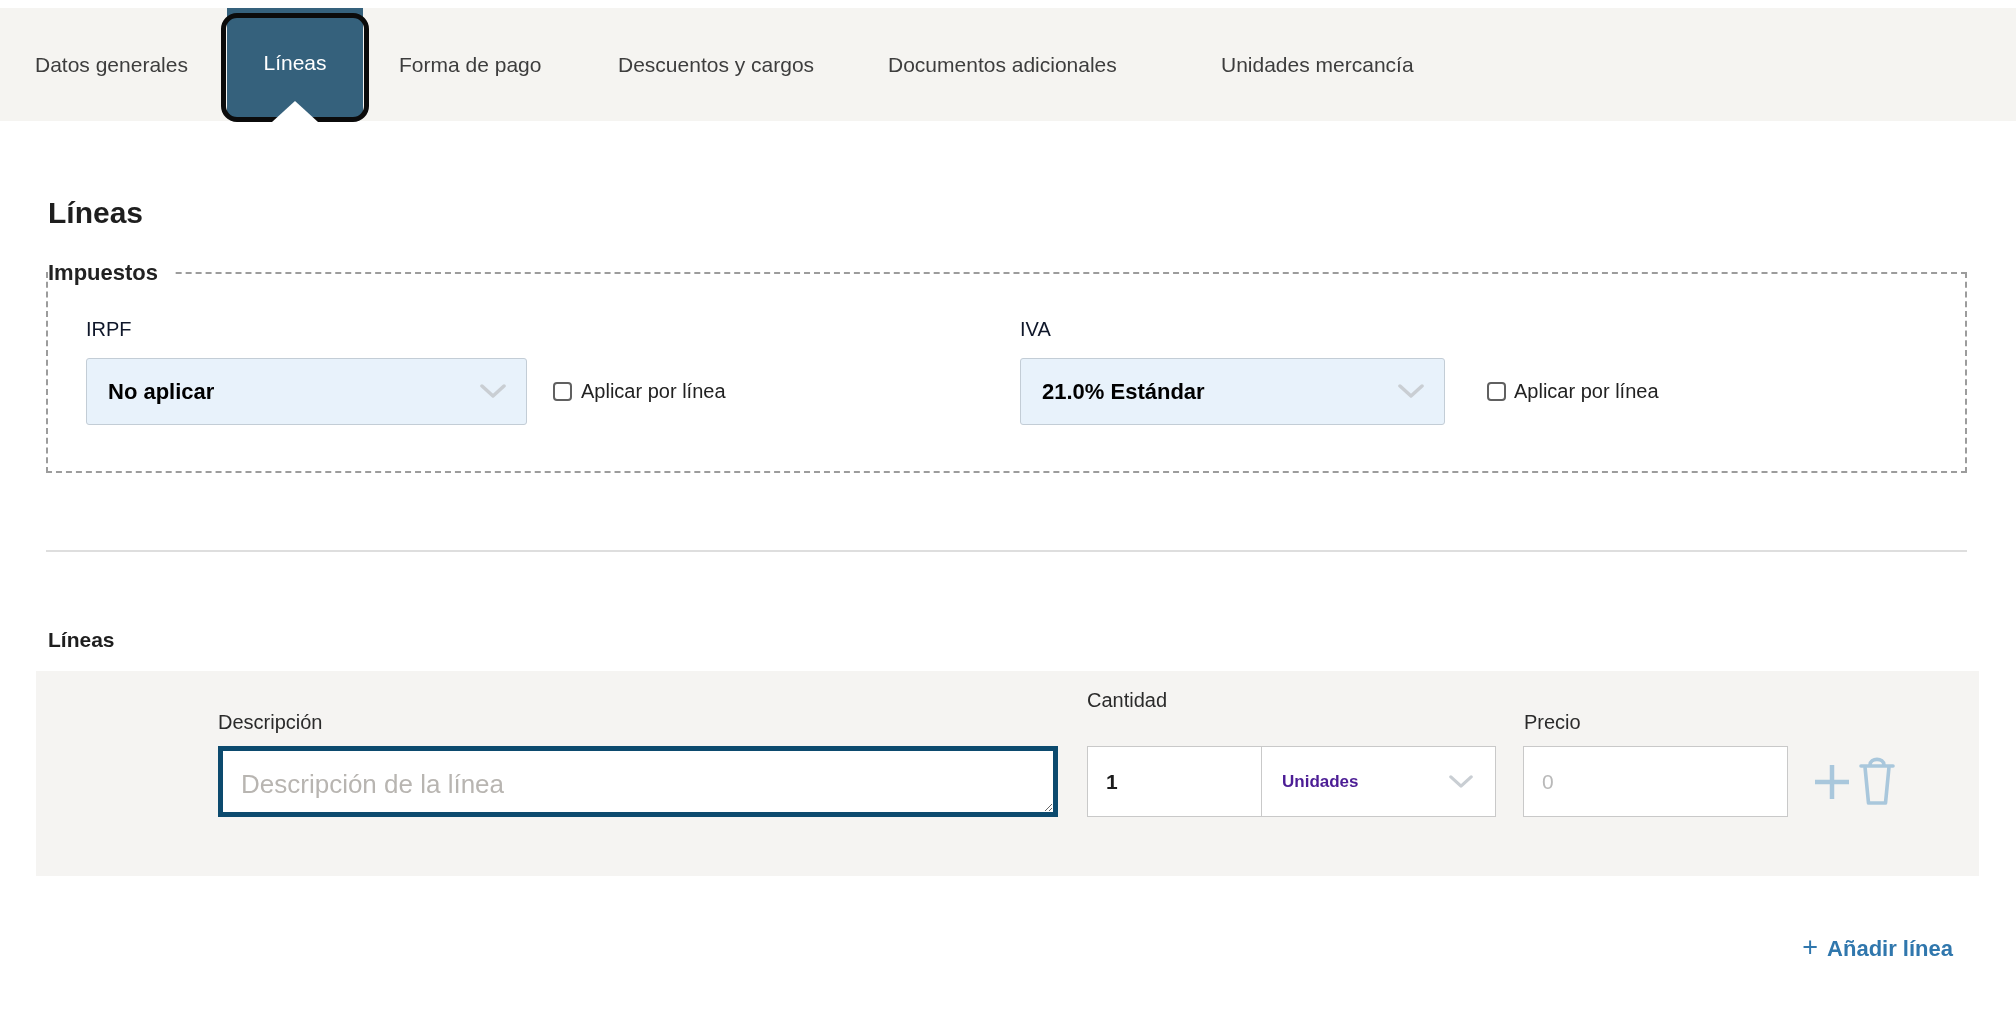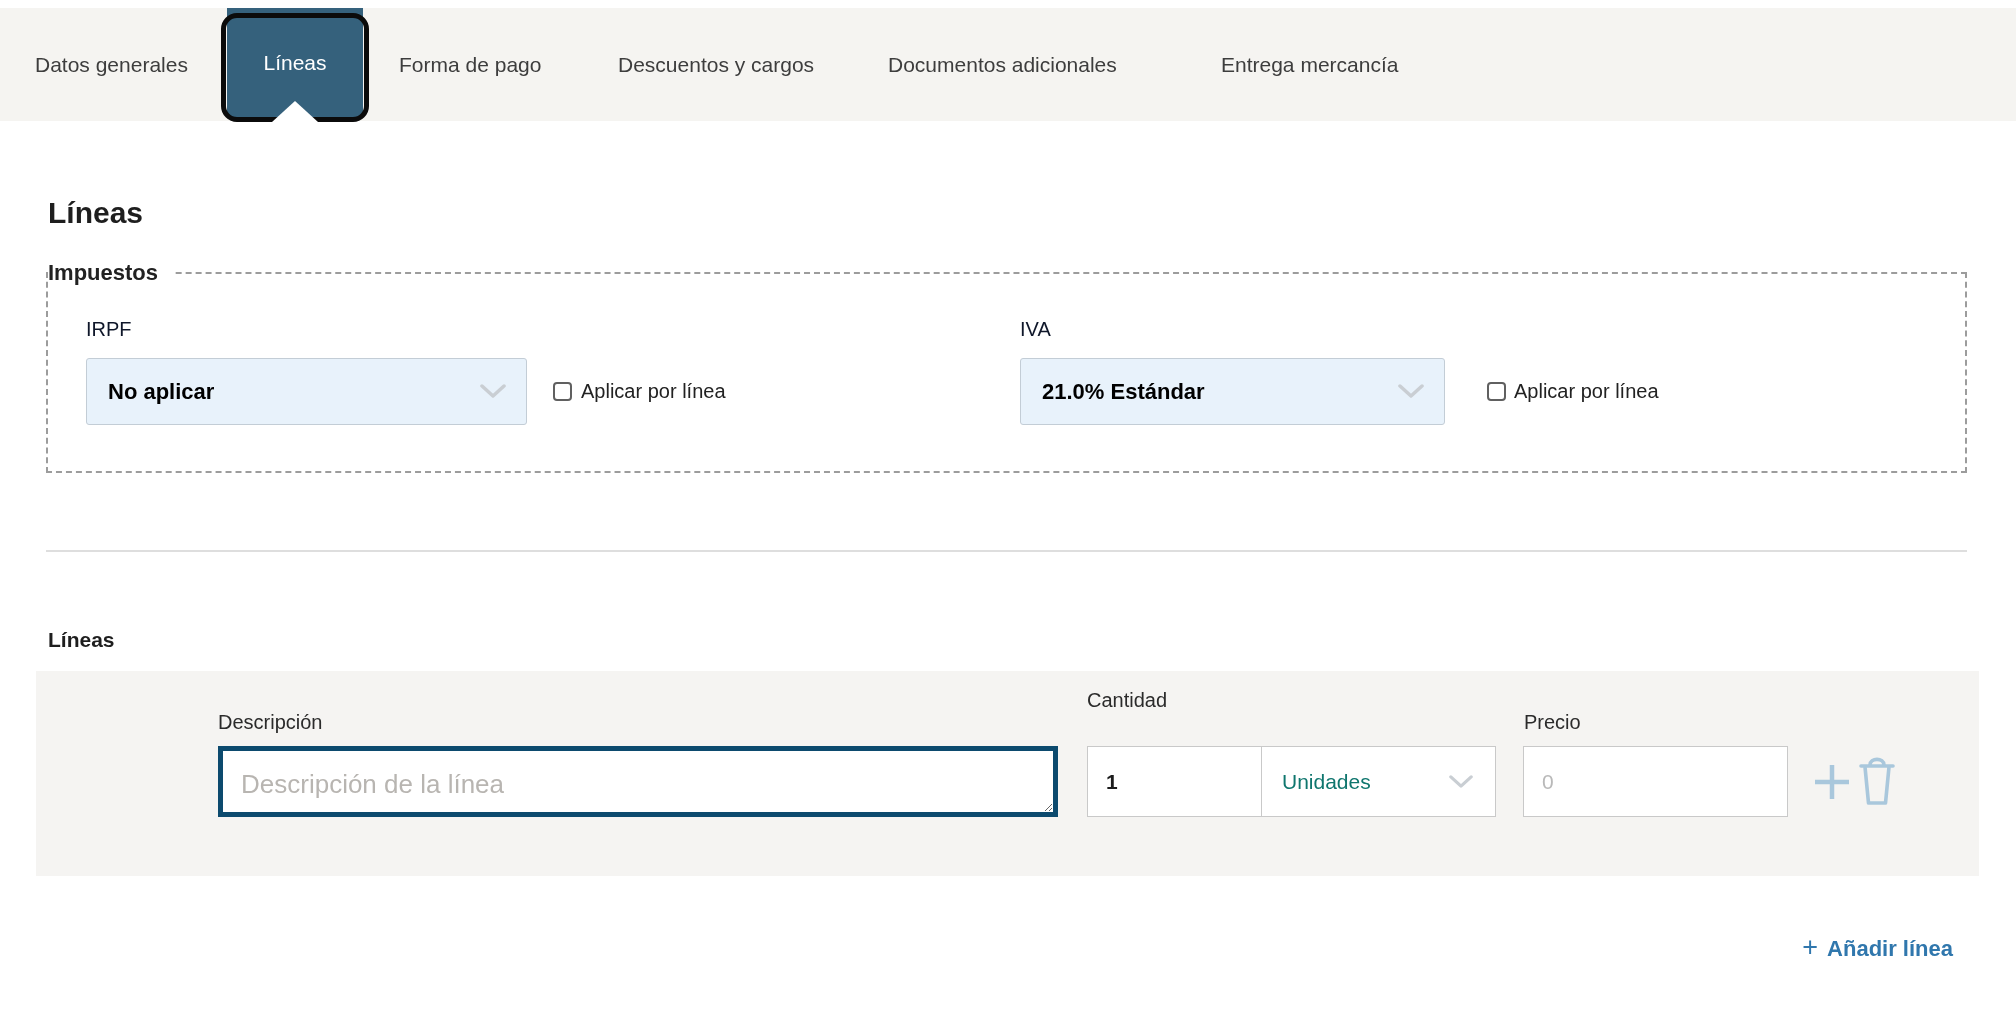--- a/index.html
+++ b/index.html
@@ -85,21 +85,21 @@
     position:absolute; left:1087px; top:738px; width:175px; height:71px;
     border:1px solid #c9c9c9; background:#fff; border-radius:0;
     font-family:"Liberation Sans", sans-serif; font-size:21px; font-weight:bold; color:#1c1c1c;
     padding:0 10px 0 18px;
   }
   .unit-select {
     position:absolute; left:1261px; top:738px; width:235px; height:71px;
     border:1px solid #c9c9c9; background:#fff; display:flex; align-items:center;
     justify-content:space-between; padding:0 22px 0 20px; cursor:pointer;
   }
-  .unit-select .sel-text { font-size:21px; font-weight:normal; color:#0f766e; }
+  .unit-select .sel-text { font-size:17px; font-weight:bold; color:#4c1d95; }
   .price-input {
     position:absolute; left:1523px; top:738px; width:265px; height:71px;
     border:1px solid #c9c9c9; background:#fff; border-radius:0;
     font-family:"Liberation Sans", sans-serif; font-size:21px; color:#222;
     padding:0 10px 0 18px;
   }
   .price-input::placeholder { color:#b9b9b9; opacity:1; }
   .icon-btn { position:absolute; cursor:pointer; line-height:0; }
   .btn-plus  { left:1813px; top:755px; }
   .btn-trash { left:1856px; top:746px; }
@@ -114,21 +114,21 @@
 </head>
 <body>
 
 <div class="screen">
 
   <div class="tabbar">
     <div class="tab tab-datos">Datos generales</div>
     <div class="tab tab-forma">Forma de pago</div>
     <div class="tab tab-documentos">Documentos adicionales</div>
     <div class="tab tab-descuentos">Descuentos y cargos</div>
-    <div class="tab tab-entrega">Entrega mercancía</div>
+    <div class="tab tab-entrega">Unidades mercancía</div>
 
     <div class="tab-active-fill"></div>
     <div class="tab-active-ring"></div>
     <div class="tab-active-label">Líneas</div>
     <div class="tab-active-caret"></div>
   </div>
 
   <h1 class="page-title">Líneas</h1>
 
   <fieldset class="tax-fieldset">

